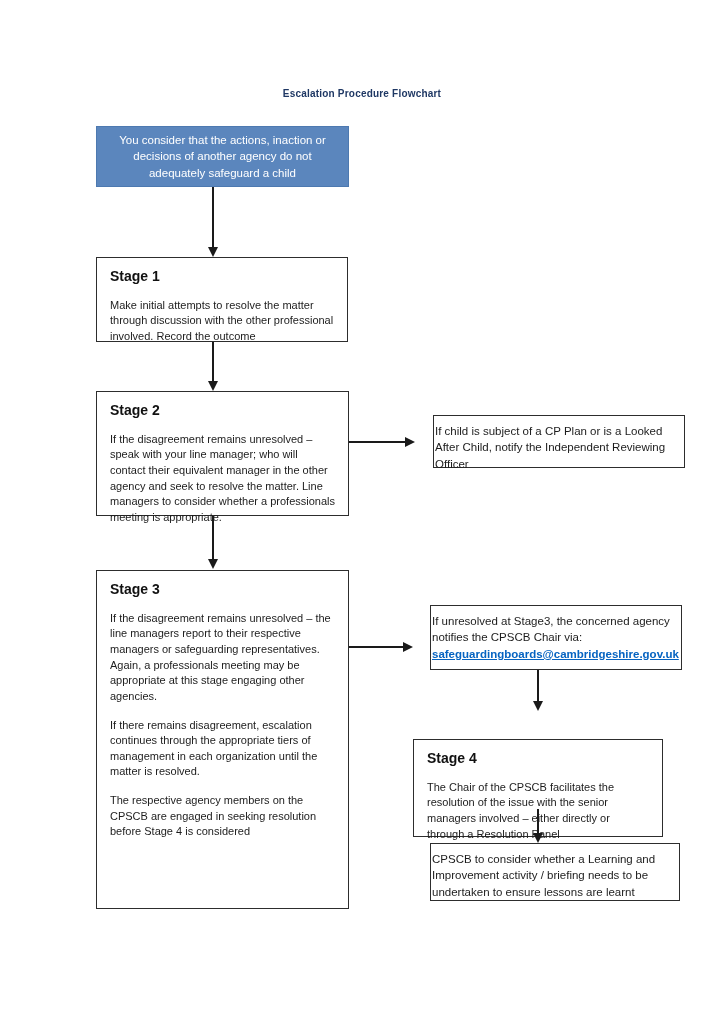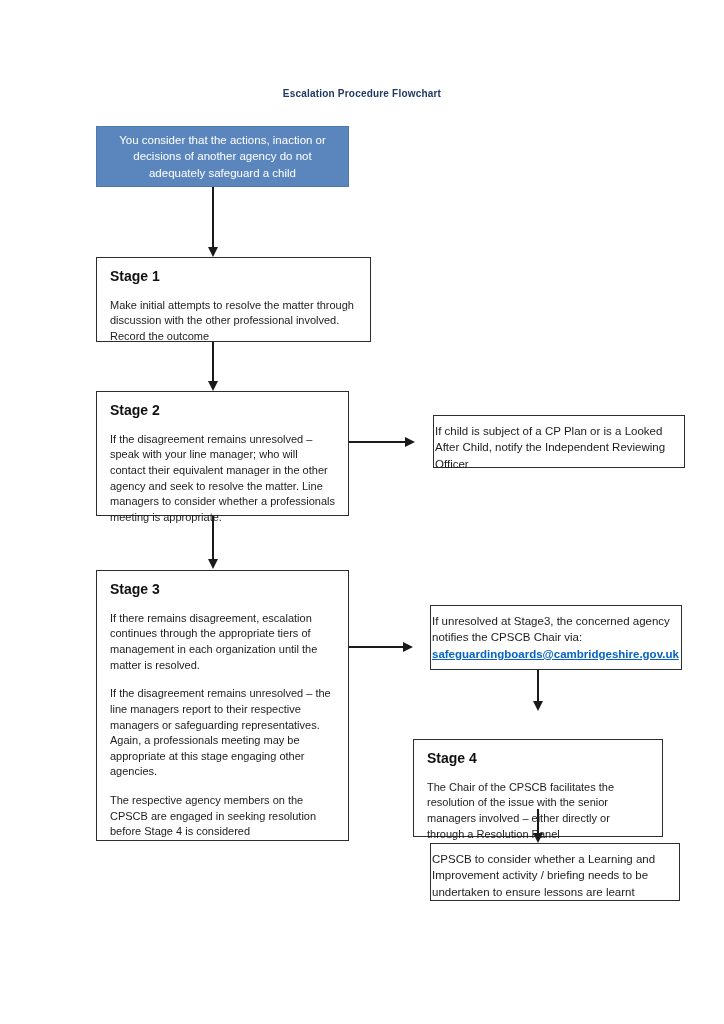--- a/index.html
+++ b/index.html
@@ -75,21 +75,21 @@
 
   <div class="title">Escalation Procedure Flowchart</div>
 
   <div class="node start-node" style="left:96px;top:126px;width:253px;height:61px;">
     <span>You consider that the actions, inaction or decisions of another agency do not adequately safeguard a child</span>
   </div>
 
   <div class="vline" style="left:212px;top:187px;height:61px;"></div>
   <div class="head-down" style="left:207.5px;top:247px;"></div>
 
-  <div class="node stage-node" style="left:96px;top:257px;width:275px;height:85px;">
+  <div class="node stage-node" style="left:96px;top:257px;width:252px;height:85px;">
     <div class="stage-heading">Stage 1</div>
     <div class="stage-body">Make initial attempts to resolve the matter through discussion with the other professional involved. Record the outcome</div>
   </div>
 
   <div class="vline" style="left:212px;top:342px;height:39px;"></div>
   <div class="head-down" style="left:207.5px;top:381px;"></div>
 
   <div class="node stage-node" style="left:96px;top:391px;width:253px;height:125px;">
     <div class="stage-heading">Stage 2</div>
     <div class="stage-body">If the disagreement remains unresolved – speak with your line manager; who will contact their equivalent manager in the other agency and seek to resolve the matter. Line managers to consider whether a professionals meeting is appropriate.</div>
@@ -98,25 +98,25 @@
   <div class="hline" style="left:349px;top:441px;width:56px;"></div>
   <div class="head-right" style="left:405px;top:436.5px;"></div>
 
   <div class="node side-node" style="left:416px;top:415px;width:252px;height:53px;">
     <span>If child is subject of a CP Plan or is a Looked After Child, notify the Independent Reviewing Officer</span>
   </div>
 
   <div class="vline" style="left:212px;top:516px;height:44px;"></div>
   <div class="head-down" style="left:207.5px;top:559px;"></div>
 
-  <div class="node stage-node" style="left:96px;top:570px;width:253px;height:271px;">
+  <div class="node stage-node" style="left:96px;top:570px;width:253px;height:339px;">
     <div class="stage-heading">Stage 3</div>
     <div class="stage-body">
+      <p>If the disagreement remains unresolved – the line managers report to their respective managers or safeguarding representatives. Again, a professionals meeting may be appropriate at this stage engaging other agencies.</p>
       <p>If there remains disagreement, escalation continues through the appropriate tiers of management in each organization until the matter is resolved.</p>
-      <p>If the disagreement remains unresolved – the line managers report to their respective managers or safeguarding representatives. Again, a professionals meeting may be appropriate at this stage engaging other agencies.</p>
       <p>The respective agency members on the CPSCB are engaged in seeking resolution before Stage 4 is considered</p>
     </div>
   </div>
 
   <div class="hline" style="left:349px;top:646px;width:54px;"></div>
   <div class="head-right" style="left:403px;top:641.5px;"></div>
 
   <div class="node side-node" style="left:413px;top:605px;width:252px;height:65px;">
     <span>If unresolved at Stage3, the concerned agency notifies the CPSCB Chair via:</span><br>
     <a class="email-link">safeguardingboards@cambridgeshire.gov.uk</a>

